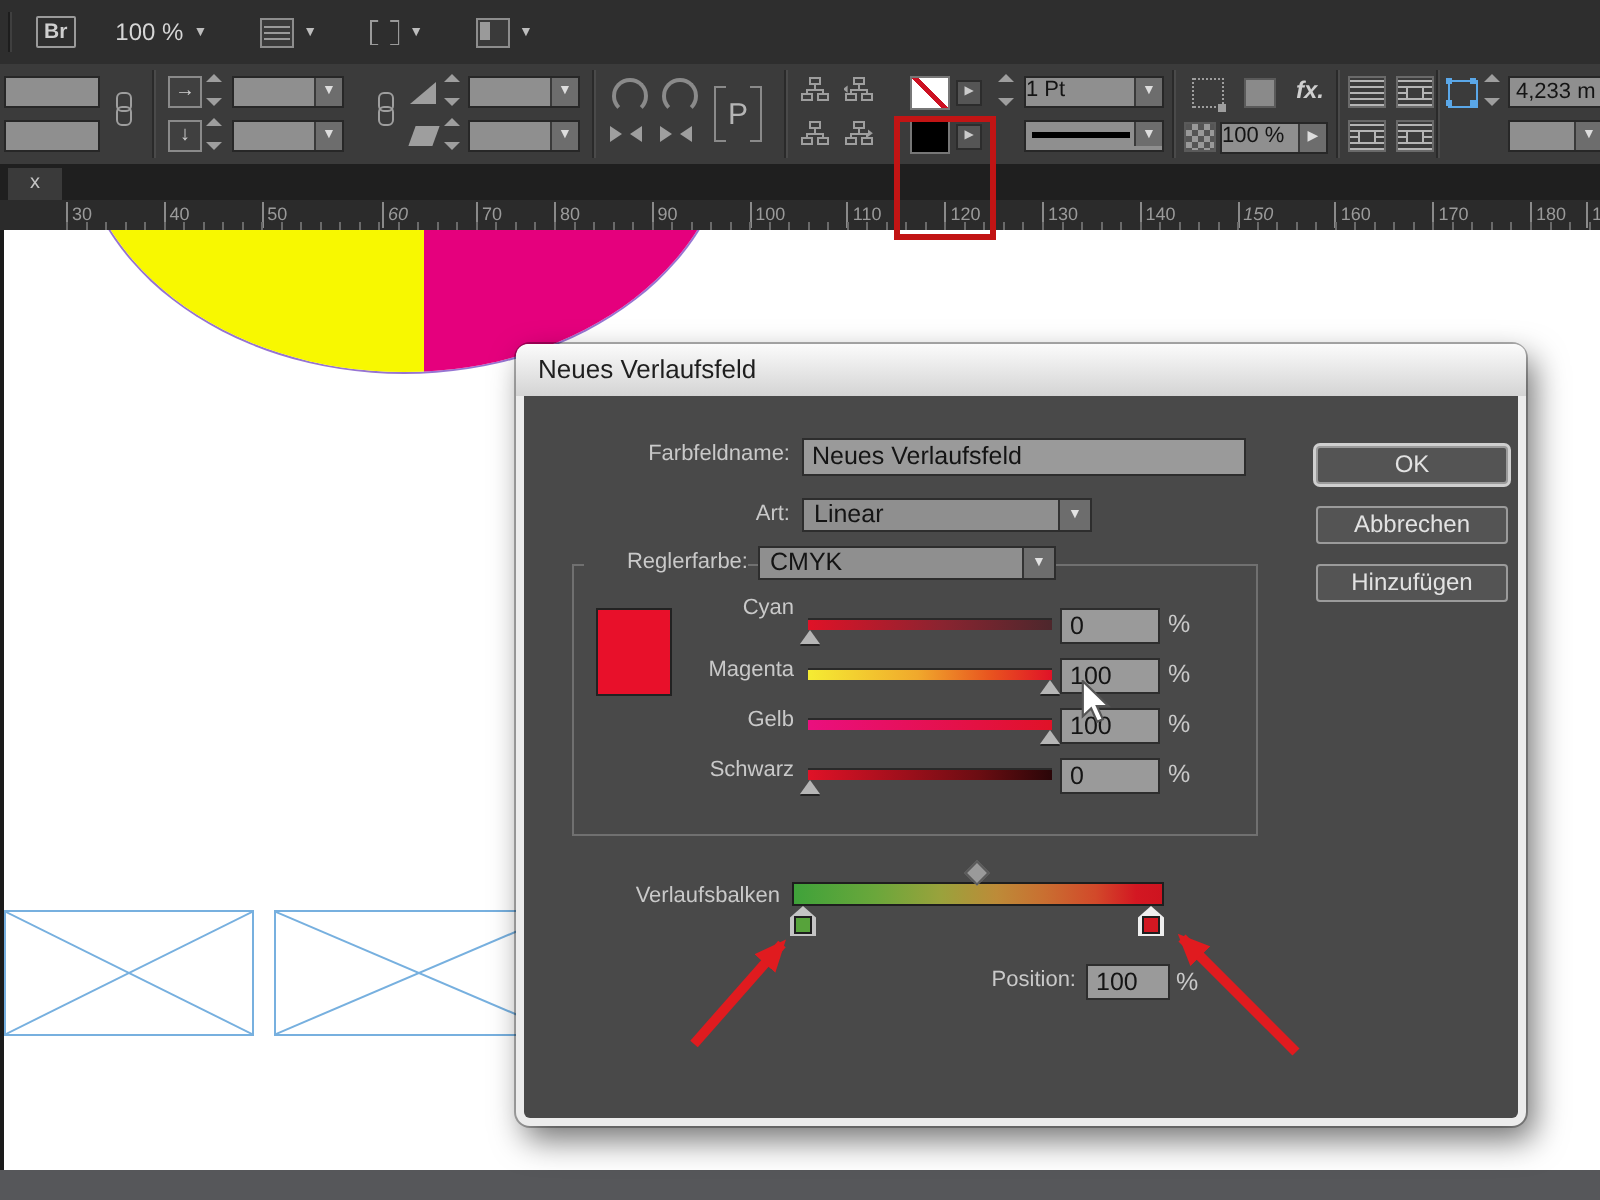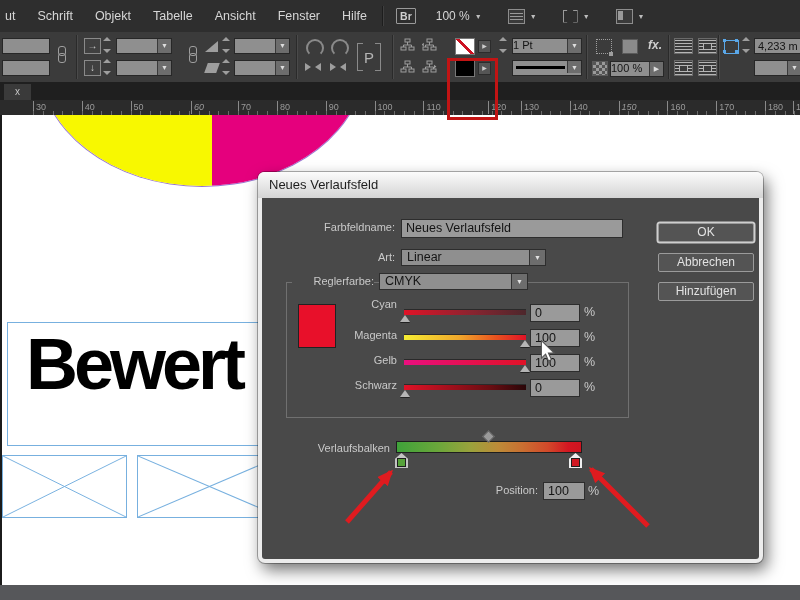--- a/index.html
+++ b/index.html
@@ -147,29 +147,20 @@
   .arrowsvg{position:absolute;left:0;top:0;width:497px;height:361px;pointer-events:none;}
 
   .cursor{position:absolute;left:540px;top:340px;z-index:50;pointer-events:none;}
 </style>
 </head>
 <body>
 
 <div id="app">
 
   <div class="menubar">
-    <div style="display:flex">
-        <span class="mitem">ut</span>
-        <span class="mitem">Schrift</span>
-        <span class="mitem">Objekt</span>
-        <span class="mitem">Tabelle</span>
-        <span class="mitem">Ansicht</span>
-        <span class="mitem">Fenster</span>
-        <span class="mitem">Hilfe</span>
-      </div>
     <span class="mb-div"></span>
     <span class="br-badge">Br</span>
     <div class="zoomctl">
       <span class="zval">100 %</span>
       <span class="dd-arrow">▼</span>
     </div>
     <div class="mb-icongrp">
       <span class="mbi grid"></span>
       <span class="dd-arrow">▼</span>
     </div>
@@ -333,38 +324,35 @@
   <div class="ruler">
       <span class="rtick" style="left: 33px;">30</span>
       <span class="rtick" style="left: 81.8px;">40</span>
       <span class="rtick" style="left: 130.6px;">50</span>
       <span class="rtick" style="left: 191px; font-style: italic;">60</span>
       <span class="rtick" style="left: 238px;">70</span>
       <span class="rtick" style="left: 277px;">80</span>
       <span class="rtick" style="left: 325.8px;">90</span>
       <span class="rtick" style="left: 374.6px;">100</span>
       <span class="rtick" style="left: 423.4px;">110</span>
-      <span class="rtick" style="left: 472.2px; margin-left: 16px;">120</span>
+      <span class="rtick" style="left: 472.2px;">120</span>
       <span class="rtick" style="left: 521px;">130</span>
       <span class="rtick" style="left: 569.8px;">140</span>
       <span class="rtick" style="left: 618.6px; font-style: italic;">150</span>
       <span class="rtick" style="left: 667.4px;">160</span>
       <span class="rtick" style="left: 716.2px;">170</span>
       <span class="rtick" style="left: 765px;">180</span>
       <span class="rtick" style="left: 793px;">19</span>
     </div>
 
   <div class="canvas">
     <div class="pageedge"></div>
     <div class="halfpie">
       <div class="hleft"></div>
       <div class="hright"></div>
-    </div>
-    <div class="textframe">
-      <div class="headline">Bewert</div>
     </div>
     <div class="imgframe" style="left:2px;top:340px;width:123px;height:61px">
       <svg viewBox="0 0 100 50" preserveAspectRatio="none">
         <line x1="0" y1="0" x2="100" y2="50" stroke="#77b0df" stroke-width="0.8"></line>
         <line x1="0" y1="50" x2="100" y2="0" stroke="#77b0df" stroke-width="0.8"></line>
       </svg>
     </div>
     <div class="imgframe" style="left:137px;top:340px;width:143px;height:61px">
       <svg viewBox="0 0 100 50" preserveAspectRatio="none">
         <line x1="0" y1="0" x2="100" y2="50" stroke="#77b0df" stroke-width="0.8"></line>

